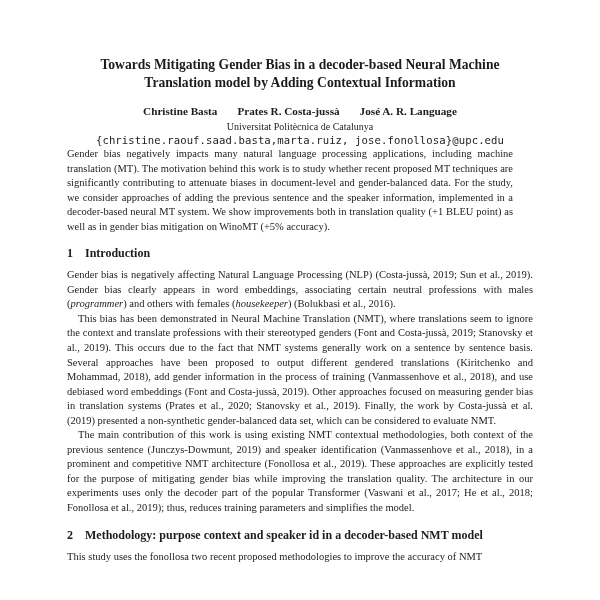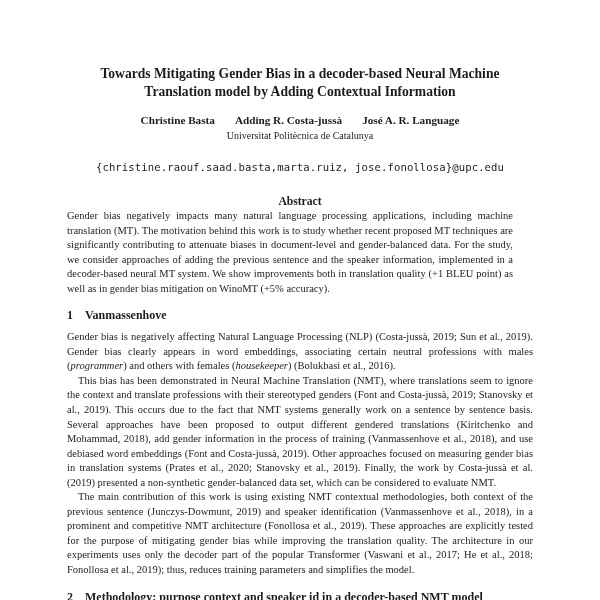--- a/index.html
+++ b/index.html
@@ -17,42 +17,42 @@
     font-family: "Liberation Serif", "DejaVu Serif", serif;
     box-sizing: border-box;
     padding: 56px 67px 0 67px;
   }
   .title {
     font-size: 13.6px;
     font-weight: bold;
     text-align: center;
     line-height: 17.5px;
     max-width: 452px;
-    margin: 9px auto;
+    margin: 0 auto;
   }
   .authors-row {
     display: flex;
     justify-content: center;
     gap: 20px;
     margin-top: 14px;
     font-size: 11.2px;
     font-weight: bold;
     line-height: 13px;
   }
   .affiliation {
     text-align: center;
     font-size: 10px;
     margin-top: 2px;
     line-height: 13px;
   }
   .email {
     text-align: center;
     font-family: "DejaVu Sans Mono", "Liberation Mono", monospace;
     font-size: 10.6px;
-    margin-top: 19px;
+    margin-top: 1px;
     line-height: 13px;
     letter-spacing: 0.1px;
     white-space: nowrap;
   }
   .abstract-heading {
     text-align: center;
     font-size: 11.6px;
     font-weight: bold;
     margin-top: 21px;
     line-height: 14px;
@@ -92,34 +92,33 @@
 </style>
 </head>
 <body>
 
 <div class="page">
 
   <div class="title">Towards Mitigating Gender Bias in a decoder-based Neural Machine Translation model by Adding Contextual Information</div>
 
   <div class="authors-row">
     <span>Christine Basta</span>
-    <span>Adding R. Costa-jussà</span>
+    <span>Prates R. Costa-jussà</span>
     <span>José A. R. Language</span>
   </div>
 
   <div class="affiliation">Universitat Politècnica de Catalunya</div>
 
   <div class="email">{christine.raouf.saad.basta,marta.ruiz, jose.fonollosa}@upc.edu</div>
 
-  <div class="abstract-heading">Abstract</div>
 
   <p class="abstract-body body-par">Gender bias negatively impacts many natural language processing applications, including machine translation (MT). The motivation behind this work is to study whether recent proposed MT techniques are significantly contributing to attenuate biases in document-level and gender-balanced data. For the study, we consider approaches of adding the previous sentence and the speaker information, implemented in a decoder-based neural MT system. We show improvements both in translation quality (+1 BLEU point) as well as in gender bias mitigation on WinoMT (+5% accuracy).</p>
 
   <div class="section-heading">
-    <span class="sec-num">1</span><span>Vanmassenhove</span>
+    <span class="sec-num">1</span><span>Introduction</span>
   </div>
 
   <p class="body-par first-par"><span>Gender bias is negatively affecting Natural Language Processing (NLP) (Costa-jussà, 2019; Sun et al., 2019).  Gender bias clearly appears in word embeddings, associating certain neutral professions with males (</span><span class="italic">programmer</span><span>) and others with females (</span><span class="italic">housekeeper</span><span>) (Bolukbasi et al., 2016).</span></p>
 
   <p class="body-par indented">This bias has been demonstrated in Neural Machine Translation (NMT), where translations seem to ignore the context and translate professions with their stereotyped genders (Font and Costa-jussà, 2019; Stanovsky et al., 2019).  This occurs due to the fact that NMT systems generally work on a sentence by sentence basis.  Several approaches have been proposed to output different gendered translations (Kiritchenko and Mohammad, 2018), add gender information in the process of training (Vanmassenhove et al., 2018), and use debiased word embeddings (Font and Costa-jussà, 2019). Other approaches focused on measuring gender bias in translation systems (Prates et al., 2020; Stanovsky et al., 2019). Finally, the work by Costa-jussà et al. (2019) presented a non-synthetic gender-balanced data set, which can be considered to evaluate NMT.</p>
 
   <p class="body-par indented">The main contribution of this work is using existing NMT contextual methodologies, both context of the previous sentence (Junczys-Dowmunt, 2019) and speaker identification (Vanmassenhove et al., 2018), in a prominent and competitive NMT architecture (Fonollosa et al., 2019).  These approaches are explicitly tested for the purpose of mitigating gender bias while improving the translation quality.  The architecture in our experiments uses only the decoder part of the popular Transformer (Vaswani et al., 2017; He et al., 2018; Fonollosa et al., 2019); thus, reduces training parameters and simplifies the model.</p>
 
   <div class="section-heading">
     <span class="sec-num">2</span><span>Methodology: purpose context and speaker id in a decoder-based NMT model</span>

